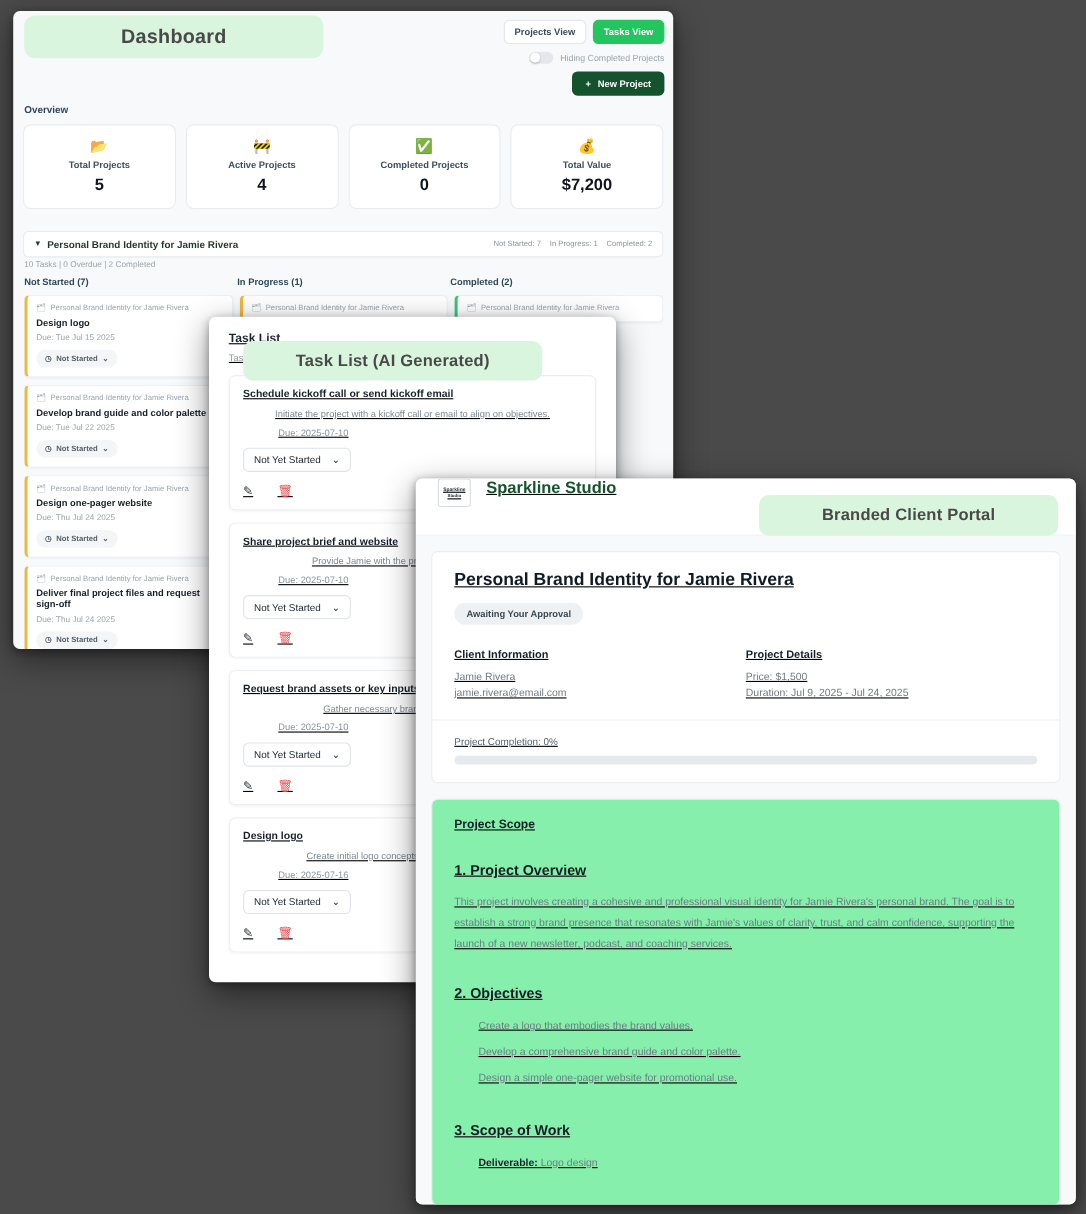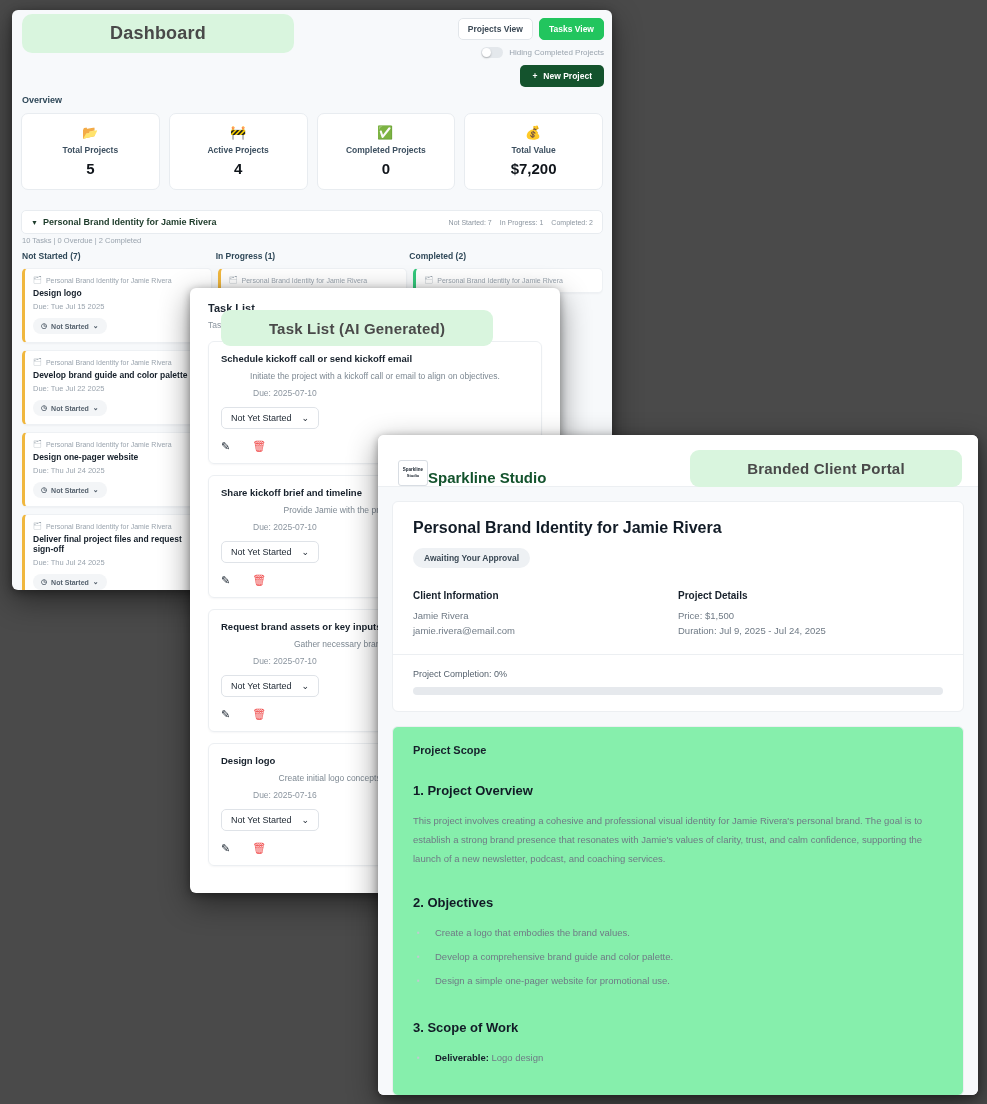--- a/index.html
+++ b/index.html
@@ -11,20 +11,21 @@
   }
   body { position: relative; }
 
   
   .window {
     position: absolute;
     background: #ffffff;
     border-radius: 6px;
     box-shadow: 0 10px 30px rgba(0,0,0,.45), 0 2px 8px rgba(0,0,0,.35);
     overflow: hidden;
+    text-decoration: underline;
   }
 
   
   .badge-label {
     position: absolute;
     background: #d9f5de;
     border-radius: 9px;
     display: flex;
     align-items: center;
     justify-content: center;
@@ -156,21 +157,21 @@
   .ico-del { color: #ef4444; }
 
   
   #portal {
     left: 378px; top: 435px;
     width: 600px; height: 660px;
     background: #ffffff;
   }
   .portal-header {
     height: 52px; background: #fff; border-bottom: 1px solid #eceff2;
-    display: flex; align-items: flex-end; padding: 0 20px; 
+    display: flex; align-items: flex-start; padding: 0 20px; gap: 14px;
   }
   .logo-mark {
     width: 30px; height: 26px; border: 1px solid #d8dde3; border-radius: 3px;
     display: flex; flex-direction: column; align-items: center; justify-content: center;
     line-height: 1; color: #1b2530; flex: none;
   }
   .logo-mark .l1 { font-size: 4.5px; font-weight: bold; }
   .logo-mark .l2 { font-size: 4px; font-weight: bold; margin-top: 1px; }
   .brand-name { font-size: 15px; font-weight: bold; color: #14532d; }
 
@@ -381,21 +382,21 @@
         <span>Not Yet Started</span>
         <span>⌄</span>
       </div>
       <div class="tl-actions">
         <span class="ico-edit">✎</span>
         <span class="ico-del">🗑</span>
       </div>
     </div>
 
     <div class="tl-card">
-      <div class="tl-title">Share kickoff brief and timeline</div>
+      <div class="tl-title">Share project brief and website</div>
       <div class="tl-desc">Provide Jamie with the project brief and timeline.</div>
       <div class="tl-due">Due: 2025-07-10</div>
       <div class="tl-select">
         <span>Not Yet Started</span>
         <span>⌄</span>
       </div>
       <div class="tl-actions">
         <span class="ico-edit">✎</span>
         <span class="ico-del">🗑</span>
       </div>

